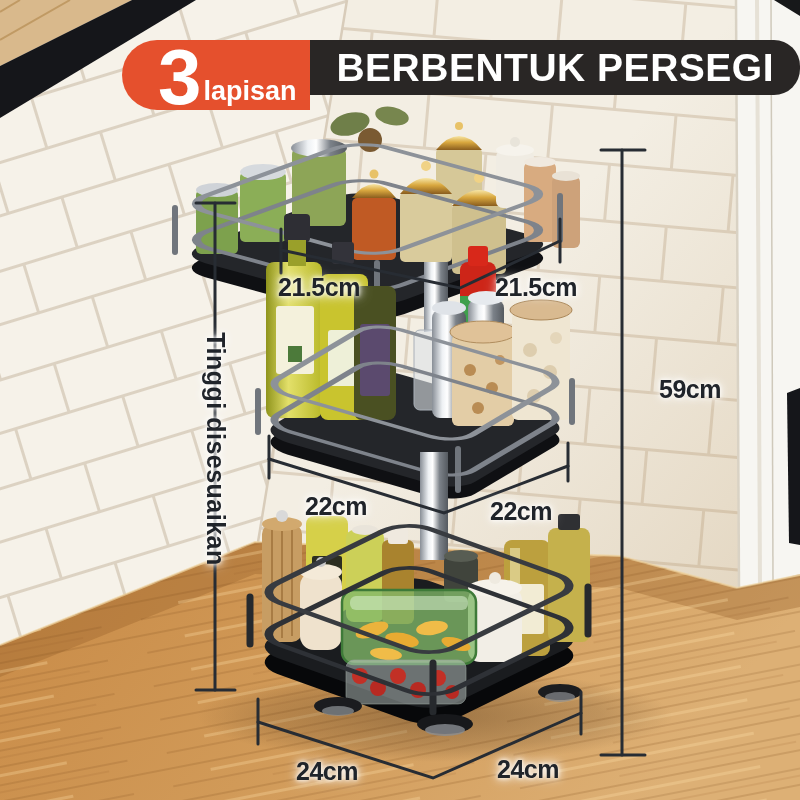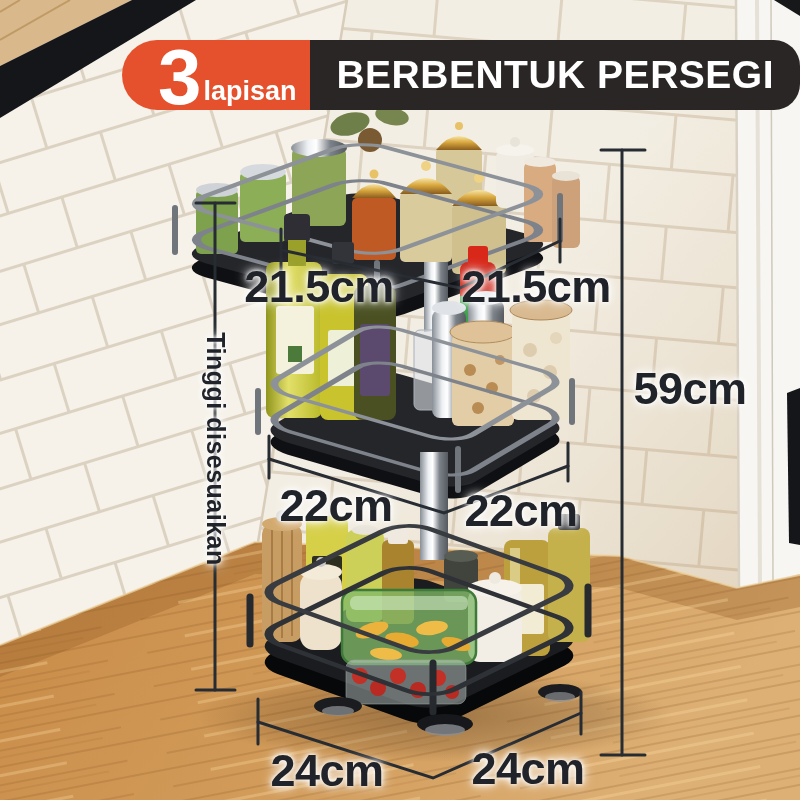--- a/index.html
+++ b/index.html
@@ -5,26 +5,26 @@
   html,body{margin:0;padding:0;background:#ffffff;}
   .stage{position:relative;width:800px;height:800px;overflow:hidden;
          font-family:"Liberation Sans",sans-serif;background:#f4f0e8;}
   .scene{position:absolute;left:0;top:0;}
   
   .badge{position:absolute;left:122px;top:40px;height:70px;display:flex;z-index:5;}
   .badge-left{height:70px;border-radius:35px 0 0 35px;display:flex;align-items:flex-end;
               padding:0 14px 0 36px;}
   .badge-left .num{font-size:78px;font-weight:bold;color:#ffffff;line-height:66px;}
   .badge-left .unit{font-size:27px;font-weight:bold;color:#ffffff;line-height:38px;padding-left:2px;margin-top:35px;}
-  .badge-right{height:70px;border-radius:0 26px 26px 0;display:flex;align-items:center;
+  .badge-right{height:55px;border-radius:0 26px 26px 0;display:flex;align-items:center;
                justify-content:center;padding:0 26px;color:#ffffff;font-size:39px;
                font-weight:bold;letter-spacing:.5px;white-space:nowrap;}
   
   .dim{position:absolute;transform:translate(-50%,-50%);white-space:nowrap;z-index:4;
-       font-size:45px;font-weight:bold;color:#20242a;letter-spacing:-.5px;
+       font-size:25px;font-weight:bold;color:#20242a;letter-spacing:-.5px;
        text-shadow:0 0 4px #fff,0 0 8px rgba(255,255,255,.95),0 0 14px rgba(255,255,255,.8);}
   .dim.vert{transform:translate(-50%,-50%) rotate(90deg);font-size:25px;letter-spacing:.5px;
             font-weight:bold;}
 </style>
 </head>
 <body>
 
 <div class="stage">
 
   <svg class="scene" width="800" height="800" viewBox="0 0 800 800">

